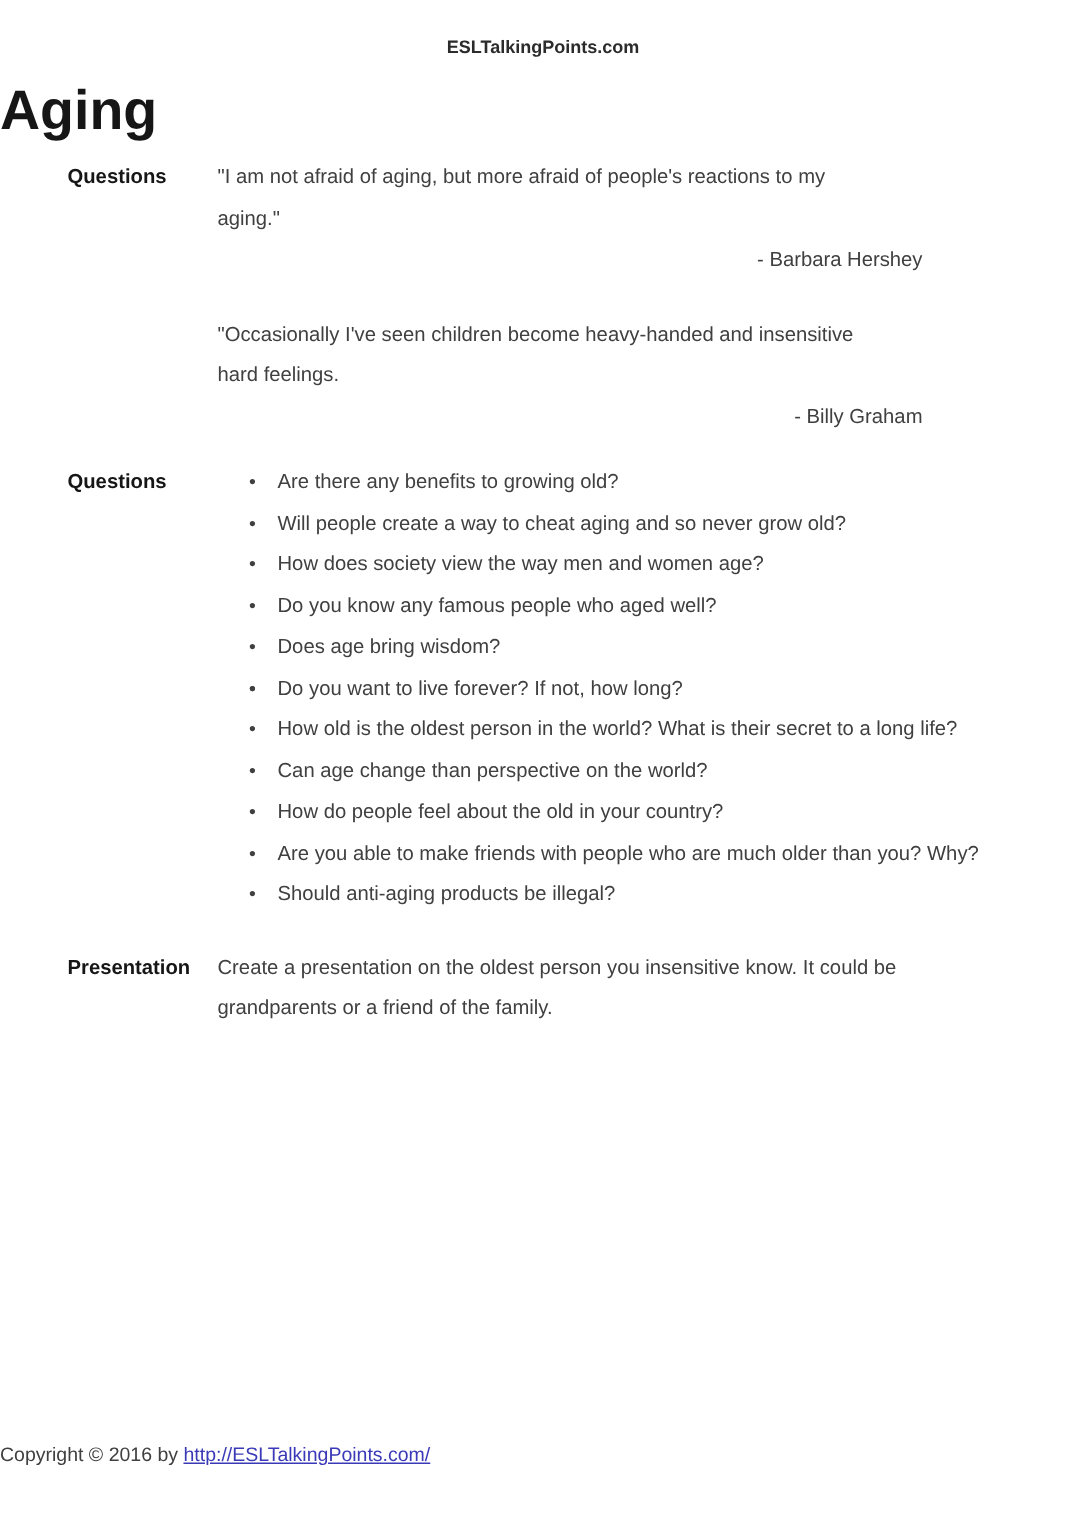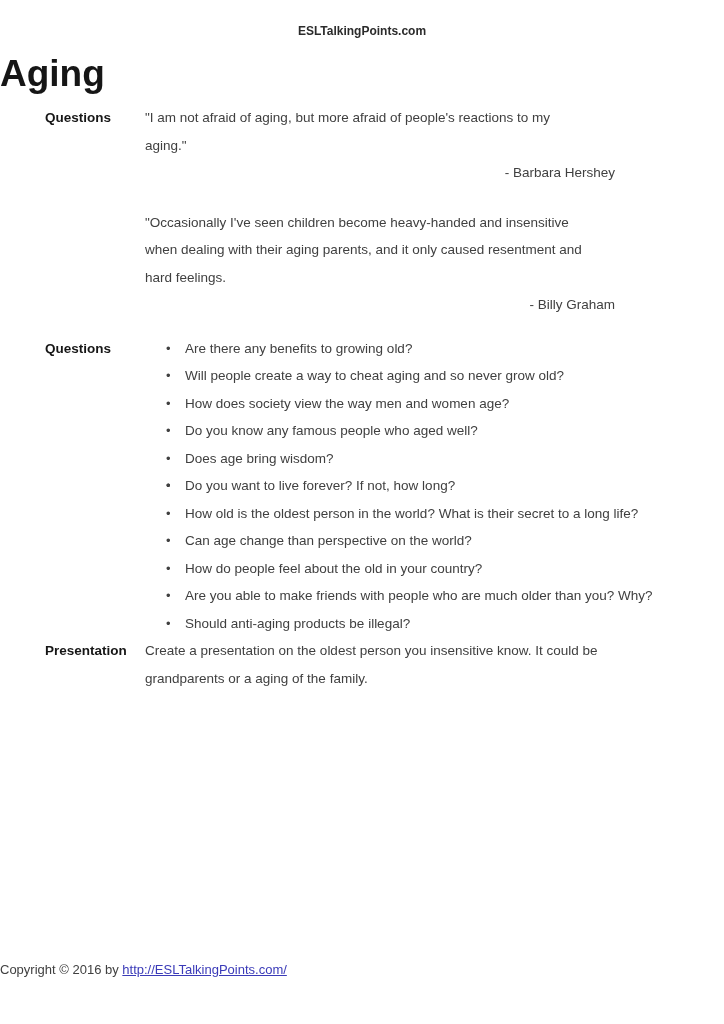--- a/index.html
+++ b/index.html
@@ -58,21 +58,21 @@
     line-height: 27.5px;
   }
   .question-item { position: relative; padding-left: 40px; }
   .bullet {
     position: absolute;
     left: 21px;
     top: 0;
     font-size: 13px;
     color: #404040;
   }
-  .presentation-row { }
+  .presentation-row { margin-top: 21px; }
   .footer {
     position: absolute;
     left: 0;
     right: 0;
     top: 960px;
     font-size: 13px;
     line-height: 20px;
     color: #404040;
   }
   .footer-link {
@@ -93,21 +93,20 @@
   <section class="row quotations-row">
     <div class="row-label">Questions</div>
     <div class="row-content quote-content">
       <div class="quote">
         <span class="line">"I am not afraid of aging, but more afraid of people's reactions to my</span>
         <span class="line">aging."</span>
         <span class="attribution">- Barbara Hershey</span>
       </div>
       <div class="quote">
         <span class="line">"Occasionally I've seen children become heavy-handed and insensitive</span>
-        <span class="line">when dealing with their aging parents, and it only caused resentment and</span>
         <span class="line">hard feelings.</span>
         <span class="attribution">- Billy Graham</span>
       </div>
     </div>
   </section>
 
   <section class="row questions-row">
     <div class="row-label">Questions</div>
     <ul class="question-list">
       <li class="question-item"><span class="bullet">•</span><span>Are there any benefits to growing old?</span></li>
@@ -122,21 +121,21 @@
       <li class="question-item"><span class="bullet">•</span><span>How do people feel about the old in your country?</span></li>
       <li class="question-item"><span class="bullet">•</span><span>Are you able to make friends with people who are much older than you? Why?</span></li>
       <li class="question-item"><span class="bullet">•</span><span>Should anti-aging products be illegal?</span></li>
     </ul>
   </section>
 
   <section class="row presentation-row">
     <div class="row-label">Presentation</div>
     <div class="row-content">
       <span class="line">Create a presentation on the oldest person you insensitive know. It could be</span>
-      <span class="line">grandparents or a aging of the family.</span>
+      <span class="line">grandparents or a friend of the family.</span>
     </div>
   </section>
 
   <footer class="footer">
     <span>Copyright © 2016 by </span><a class="footer-link" href="#">http://ESLTalkingPoints.com/</a>
   </footer>
 
 </div>
 
 </body></html>

